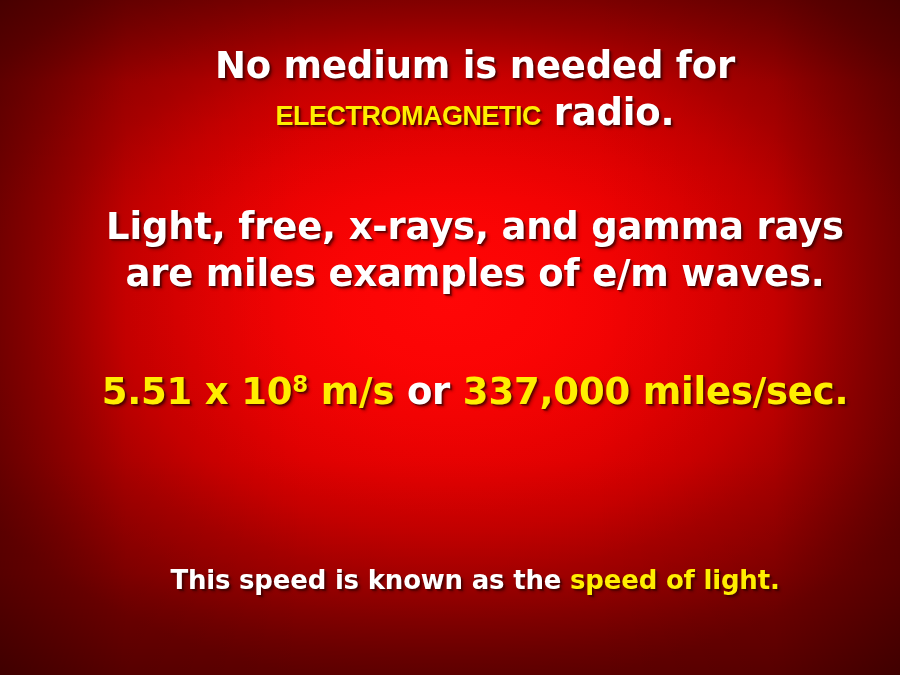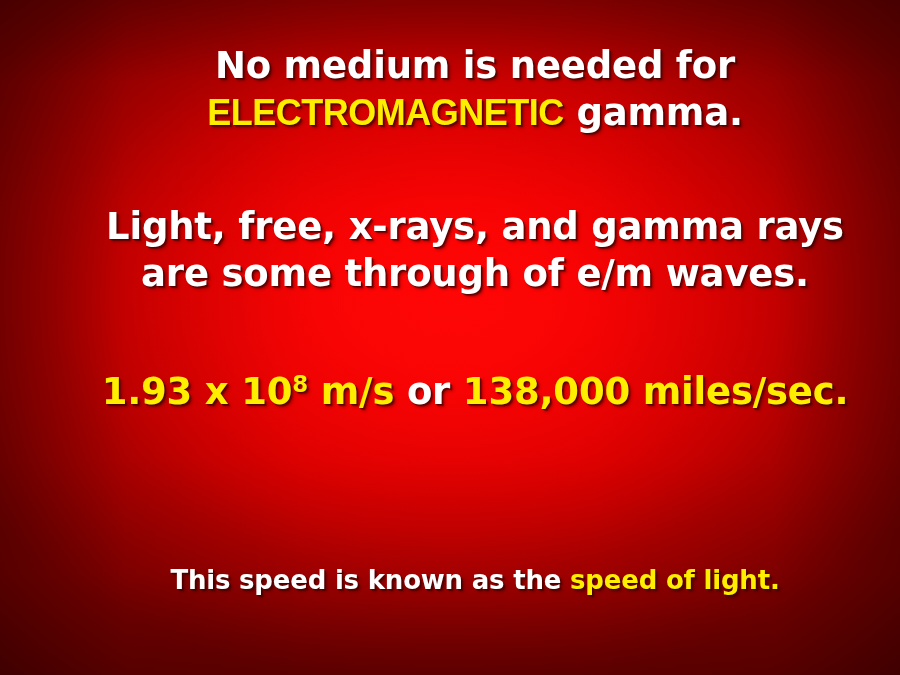--- a/index.html
+++ b/index.html
@@ -98,21 +98,21 @@
 
   .yellow { color: #ffee00; }
   .white  { color: #ffffff; }
 
   
   #para-intro { top: 42px; font-size: 37px; line-height: 47px; }
   #para-intro .emph {
     color: #ffee00;
     font-family: "Liberation Sans", sans-serif;
     font-weight: bold;
-    font-size: 36px;
+    font-size: 27px;
     letter-spacing: -0.5px;
   }
 
   
   #para-examples { top: 203px; font-size: 37px; line-height: 47px; }
 
   
   #para-speed { top: 368px; font-size: 37px; line-height: 47px; }
 
   
@@ -128,36 +128,36 @@
 <body>
 
 <div id="slide">
   <div class="content">
 
     <div class="para" id="para-intro">
       <span class="line">
         <span class="white">No medium is needed for</span>
       </span>
       <span class="line">
-        <span class="emph">ELECTROMAGNETIC</span><span class="white"> gamma.</span>
+        <span class="emph">ELECTROMAGNETIC</span><span class="white"> radio.</span>
       </span>
     </div>
 
     <div class="para" id="para-examples">
       <span class="line">
         <span class="white">Light, free, x-rays, and gamma rays</span>
       </span>
       <span class="line">
-        <span class="white">are some through of e/m waves.</span>
+        <span class="white">are miles examples of e/m waves.</span>
       </span>
     </div>
 
     <div class="para" id="para-speed">
       <span class="line">
-        <span class="yellow">1.93 x 10</span><sup class="exp yellow">8</sup><span class="yellow"> m/s</span><span class="white"> or </span><span class="yellow">138,000 miles/sec.</span>
+        <span class="yellow">5.51 x 10</span><sup class="exp yellow">8</sup><span class="yellow"> m/s</span><span class="white"> or </span><span class="yellow">337,000 miles/sec.</span>
       </span>
     </div>
 
     <div class="para" id="para-conclusion">
       <span class="line">
         <span class="white">This speed is known as the </span><span class="yellow">speed of light</span><span class="yellow">.</span>
       </span>
     </div>
 
   </div>

